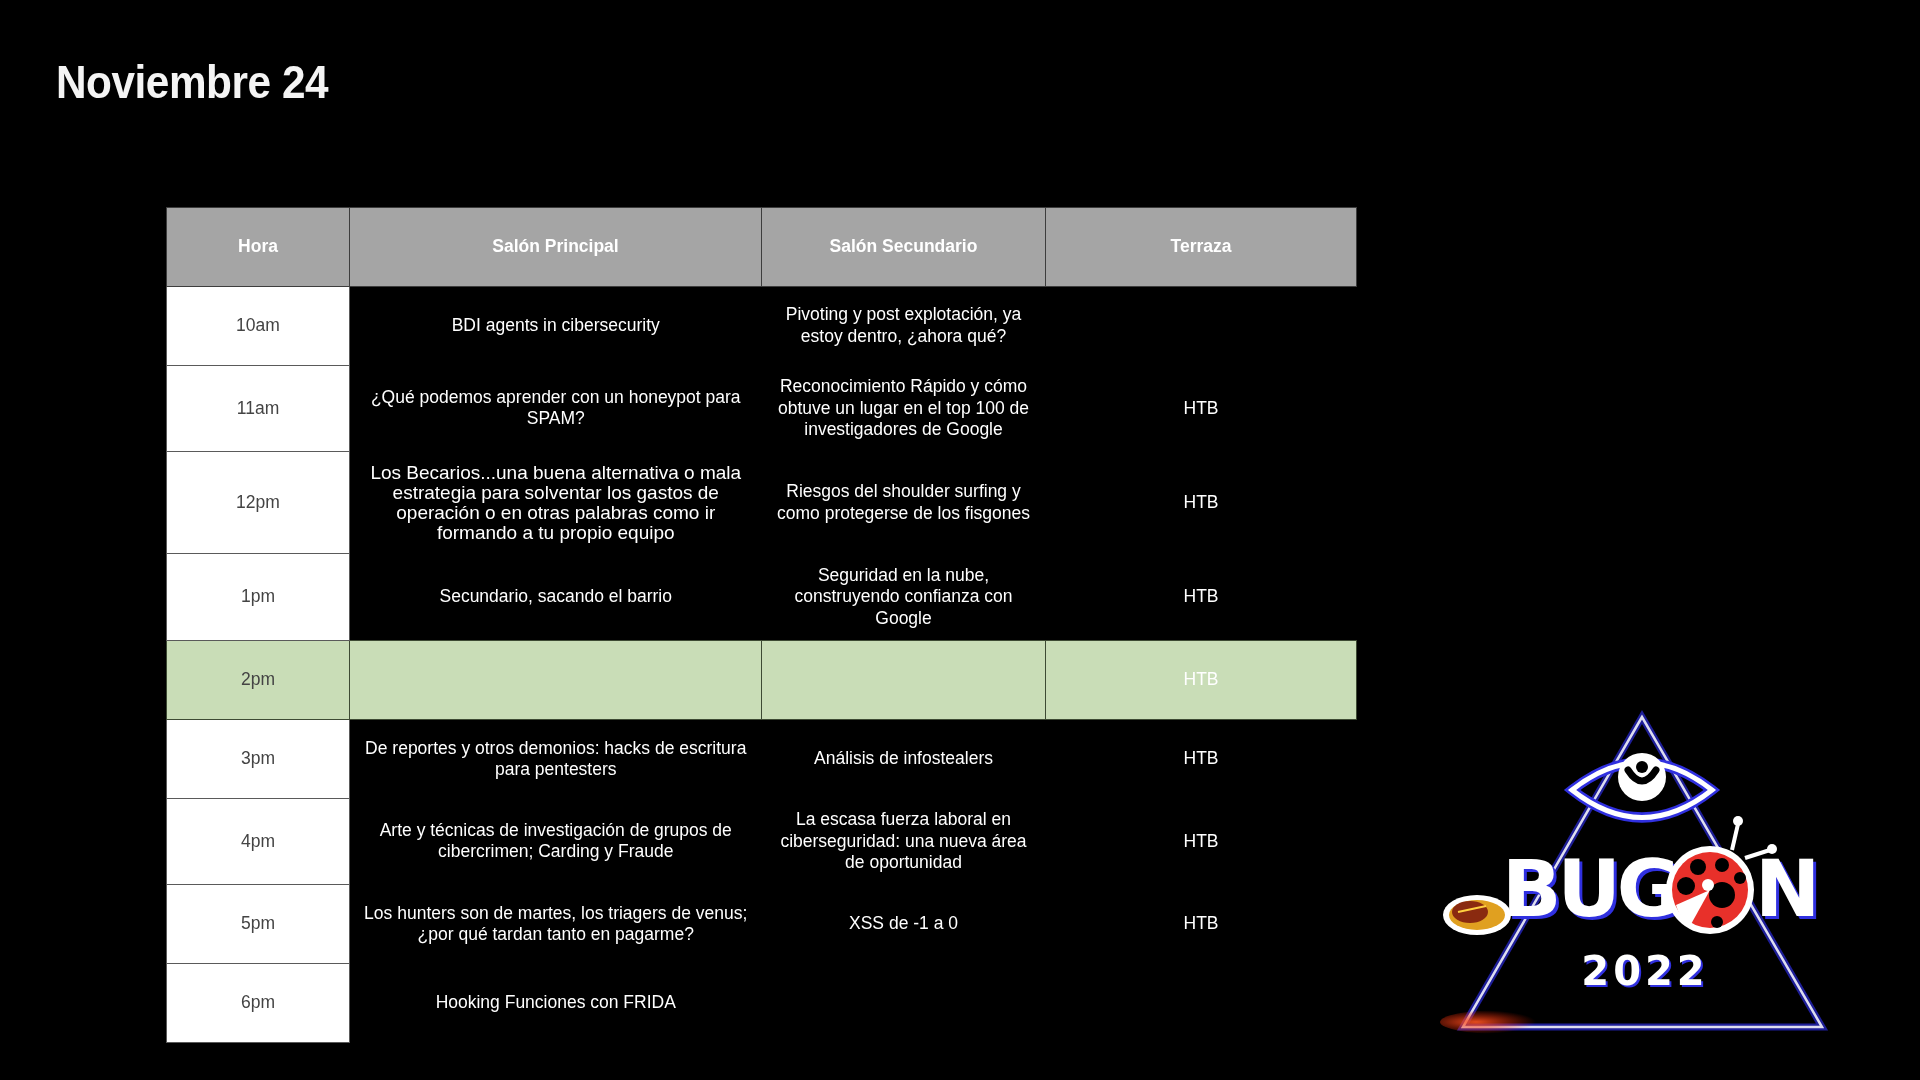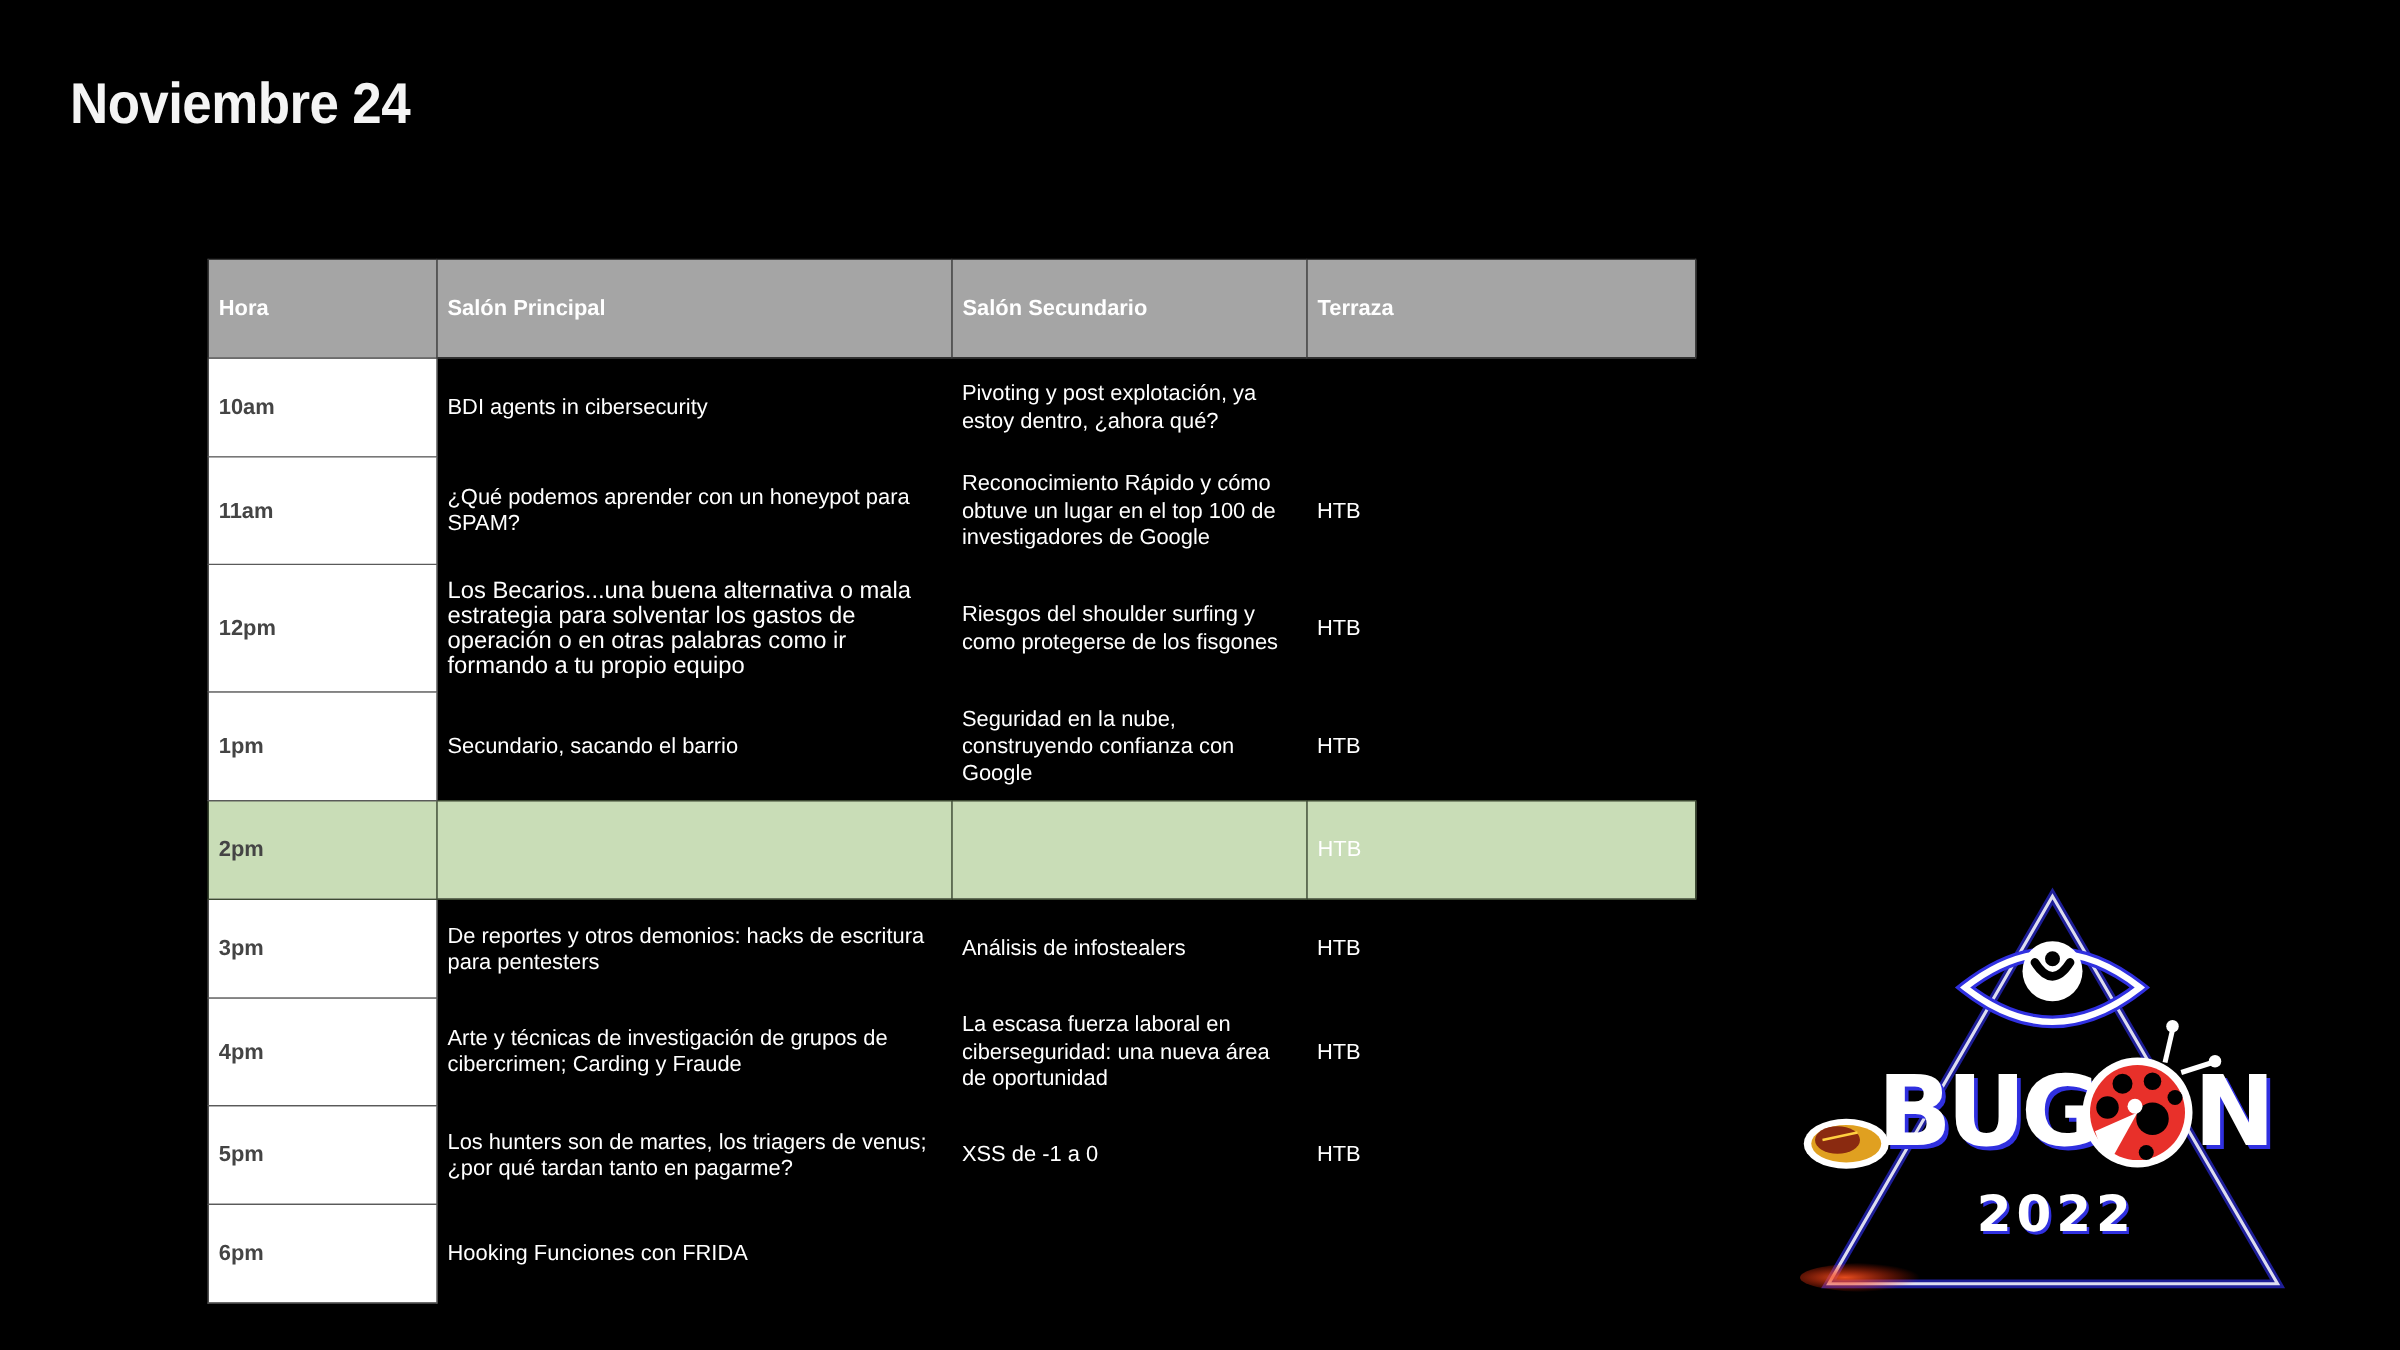--- a/index.html
+++ b/index.html
@@ -35,35 +35,35 @@
     left: 166px;
     top: 207px;
     width: 1190px;
     border-collapse: collapse;
     table-layout: fixed;
   }
   .schedule th, .schedule td {
     height: 78.8px;
     padding: 11px 8px;
     box-sizing: border-box;
-    text-align: left;
+    text-align: center;
     vertical-align: middle;
     font-size: 17.5px;
     line-height: 21.5px;
   }
   .schedule thead th {
     background: #a5a5a5;
     color: #ffffff;
     font-weight: bold;
     border: 1.5px solid #3d3d3d;
   }
   .schedule td.hora {
     background: #ffffff;
     color: #444444;
-    font-weight: bold;
+    font-weight: normal;
     border: 1.5px solid #5a5a5a;
   }
   .schedule td.talk {
     background: #000;
     color: #ffffff;
     border: none;
   }
   .schedule tr.break td {
     background: #c9ddb7;
     border: 1.5px solid #3d4a33;

